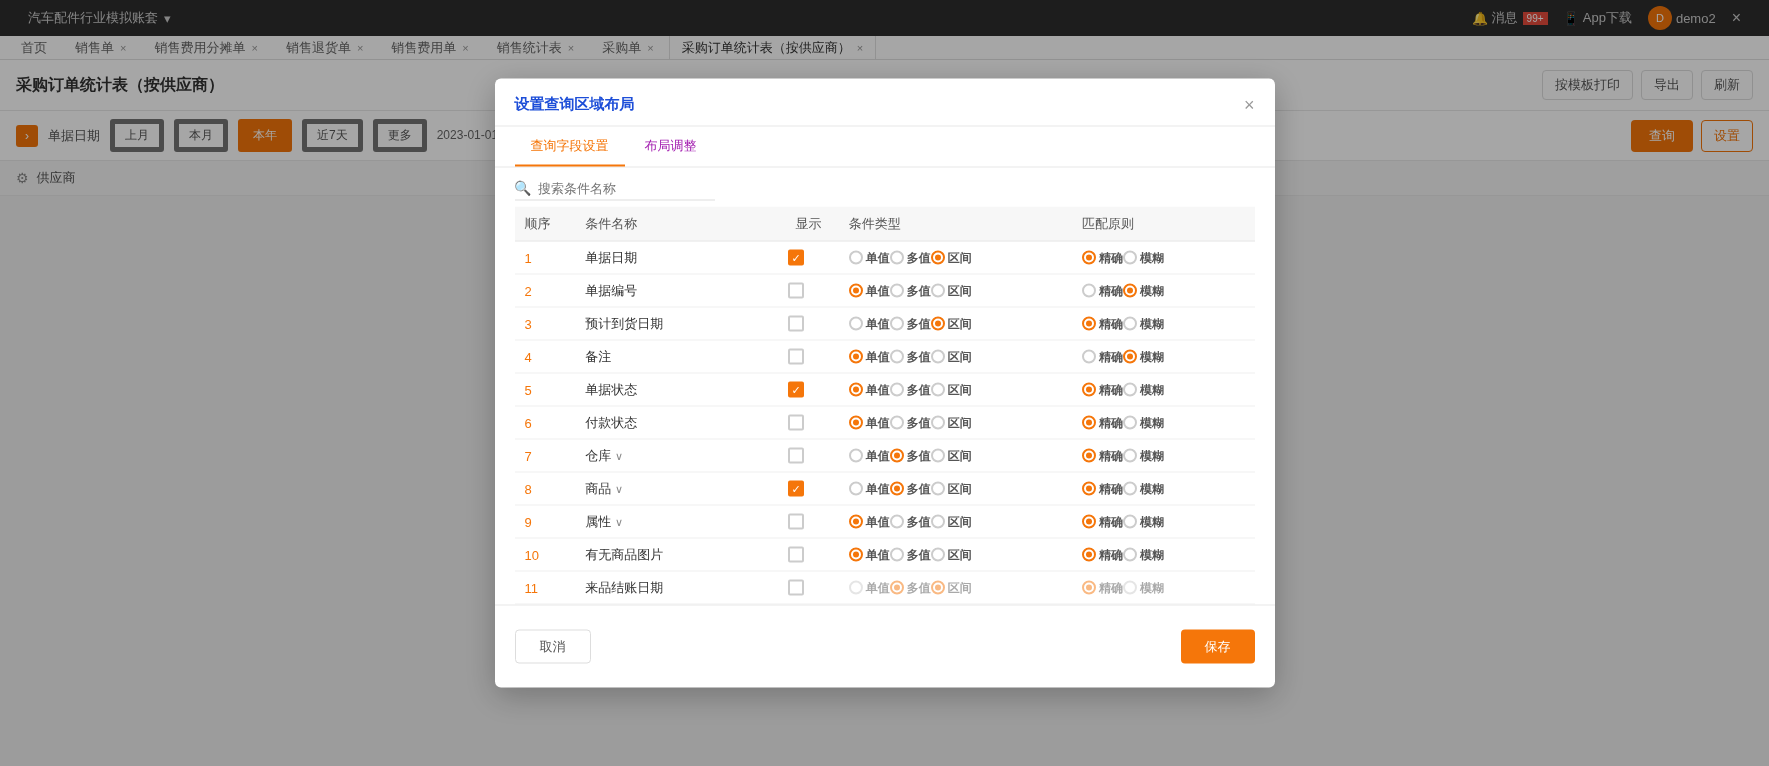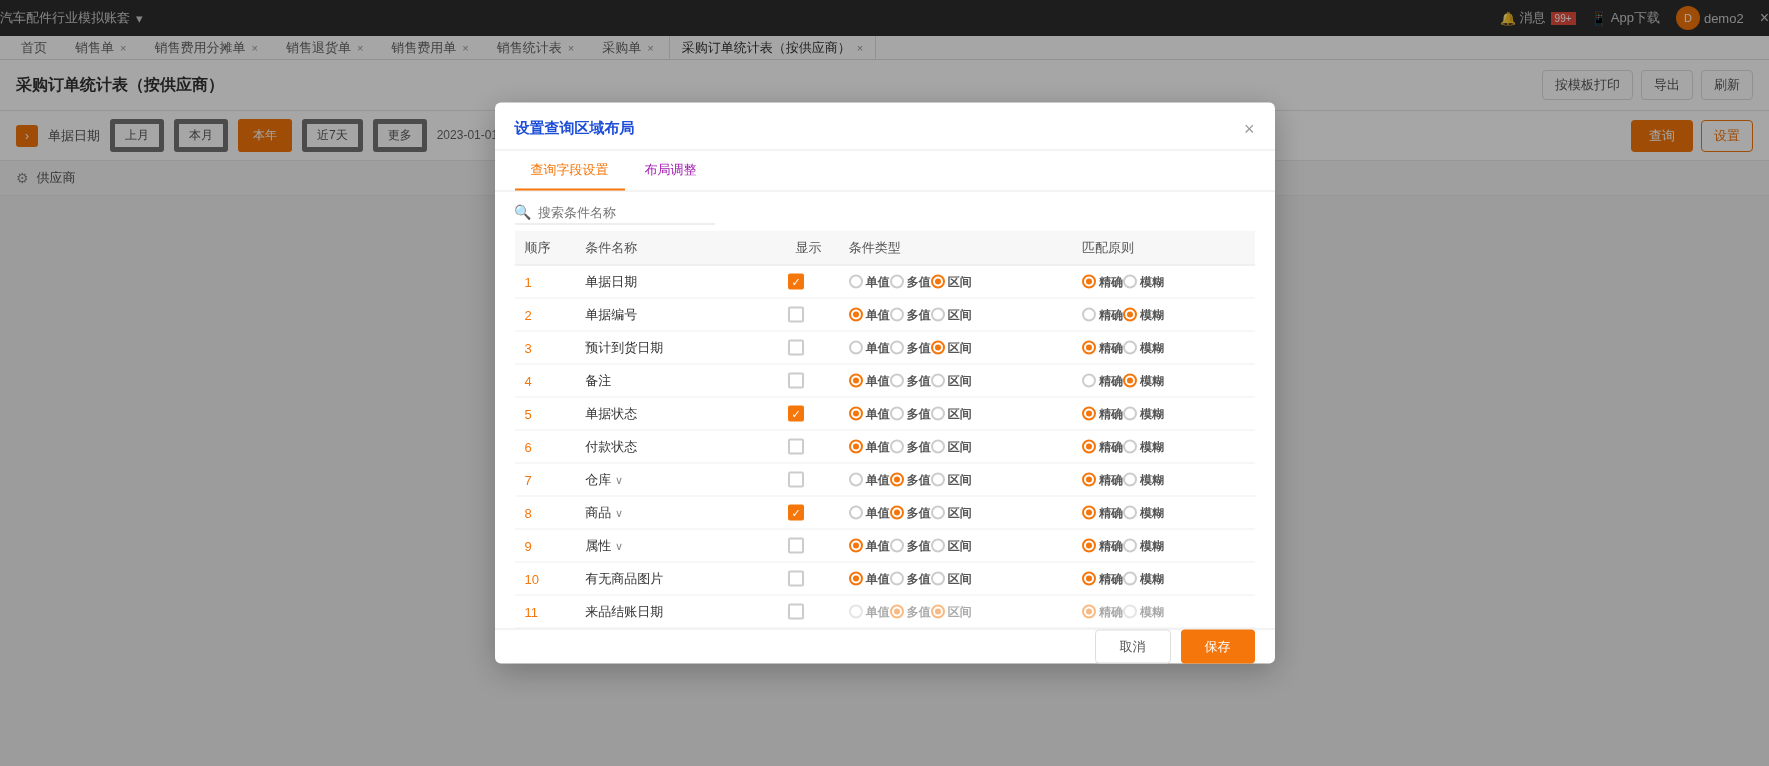--- a/index.html
+++ b/index.html
@@ -5,21 +5,21 @@
     * { box-sizing: border-box; margin: 0; padding: 0; }
     body { font-family: 'Microsoft YaHei', Arial, sans-serif; font-size: 13px; background: #f0f0f0; overflow: hidden; }
 
     
     .top-bar {
       background: #2d2d2d;
       height: 36px;
       display: flex;
       align-items: center;
       justify-content: space-between;
-      padding: 0 0;
+      padding: 0 28px;
       color: #ccc;
     }
     .top-bar-left { font-size: 13px; display: flex; align-items: center; gap: 6px; }
     .top-bar-right { display: flex; align-items: center; gap: 16px; font-size: 13px; }
     .top-bar-right .badge {
       background: #e74c3c; color: #fff; border-radius: 0;
       font-size: 10px; padding: 1px 4px; margin-left: 2px;
     }
     .close-x { color: #ccc; cursor: pointer; font-size: 16px; }
 
@@ -228,23 +228,23 @@
     }
     .checkbox-cell.checked {
       background: #f5760a; border-color: #f5760a;
     }
     .checkbox-cell.checked::after {
       content: '✓'; color: #fff; font-size: 11px; line-height: 1;
     }
 
     
     .modal-footer {
-      padding: 0 20px;
-      display: flex;
-      justify-content: flex-end;
+      padding: 24px 20px;
+      display: flex;
+      justify-content: space-between;
       gap: 10px;
       border-top: 1px solid #e8e8e8;
     }
     .btn-cancel {
       padding: 7px 24px; border: 1px solid #ddd; background: #fff;
       border-radius: 4px; cursor: pointer; font-size: 13px; color: #555;
     }
     .btn-save {
       padding: 7px 24px; border: none; background: #f5760a;
       border-radius: 4px; cursor: pointer; font-size: 13px; color: #fff;

